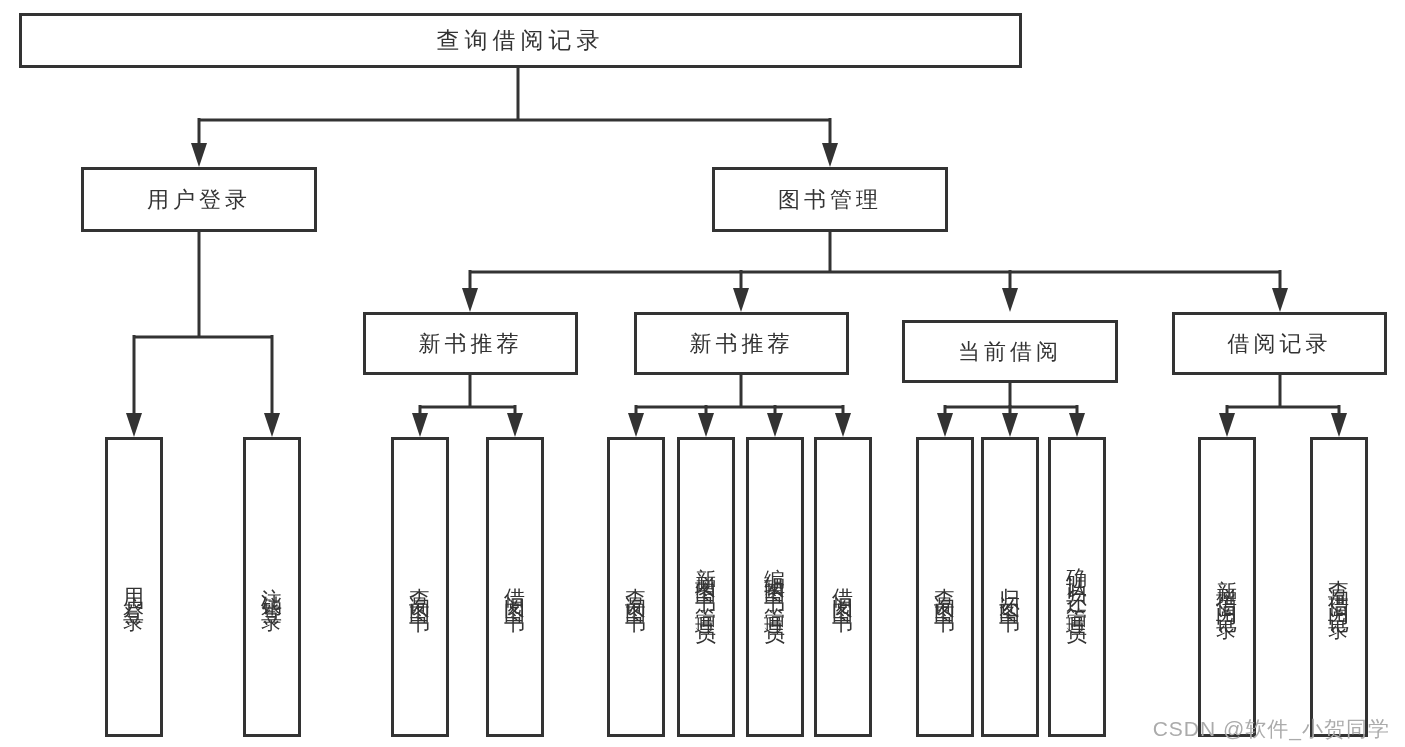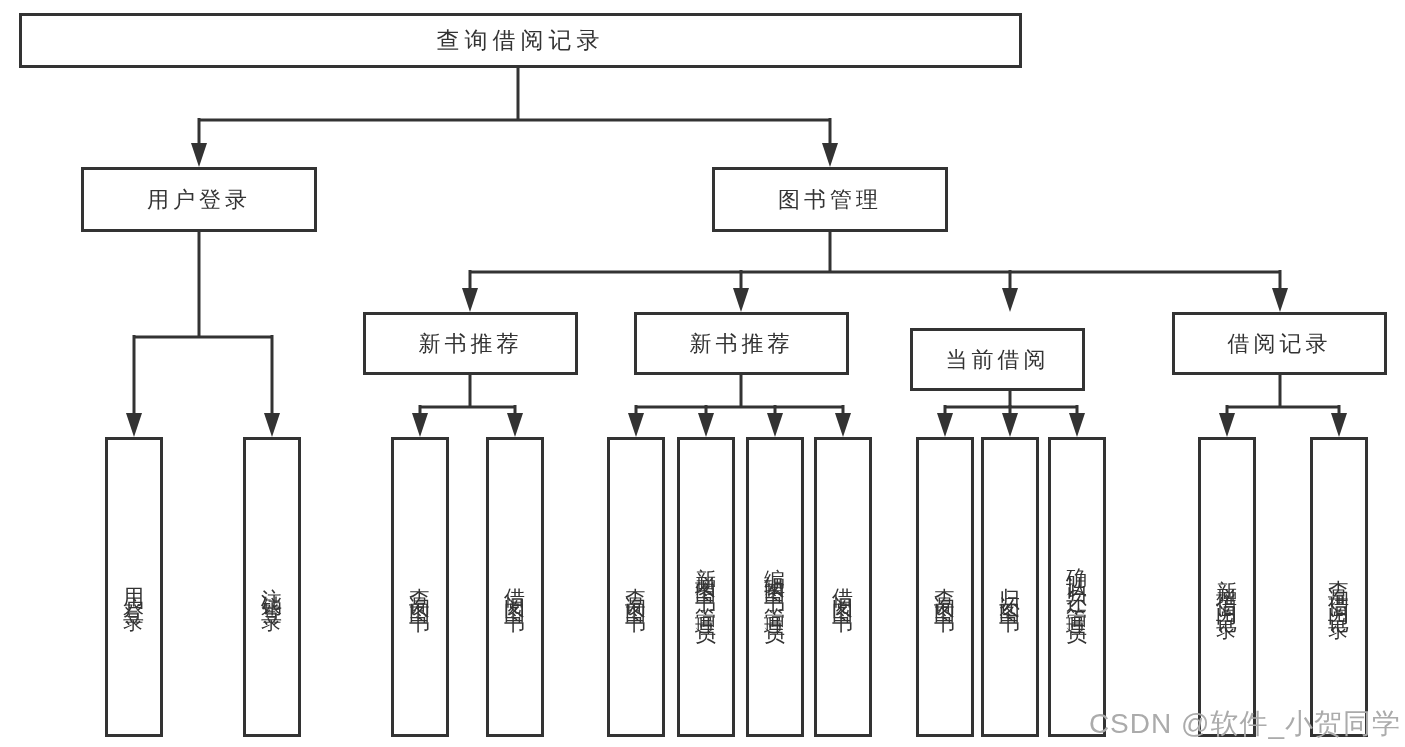--- a/index.html
+++ b/index.html
@@ -18,22 +18,22 @@
     background:#fff; border:3px solid var(--line);
     display:flex; align-items:center; justify-content:center;
   }
   .hlabel { font-size:22px; letter-spacing:4px; white-space:nowrap; }
   .root-box .hlabel { font-size:23px; letter-spacing:5px; }
   .vnode .vtext {
     writing-mode:vertical-rl; text-orientation:mixed;
     font-size:21px; letter-spacing:8px; line-height:1;
   }
   .watermark {
-    position:absolute; right:4px; bottom:4px; z-index:3;
-    font-size:28px; letter-spacing:1px; color:var(--wm); white-space:nowrap;
+    position:absolute; right:15px; bottom:4px; z-index:3;
+    font-size:21px; letter-spacing:1px; color:var(--wm); white-space:nowrap;
   }
 </style>
 </head>
 <body>
 
 <div class="stage">
 
   <svg class="wires" width="1405" height="747" viewBox="0 0 1405 747">
     <g stroke="#333333" stroke-width="3" fill="none">
 
@@ -127,21 +127,21 @@
   <div class="node" style="left:712px;top:167px;width:236px;height:65px;font-family:Liberation Serif, serif;">
     <span class="hlabel">图书管理</span>
   </div>
 
   <div class="node" style="left:363px;top:312px;width:215px;height:63px;">
     <span class="hlabel">新书推荐</span>
   </div>
   <div class="node" style="left:634px;top:312px;width:215px;height:63px;">
     <span class="hlabel">新书推荐</span>
   </div>
-  <div class="node" style="left:902px;top:328px;width:175px;height:63px;margin-left:8px;">
+  <div class="node" style="left:902px;top:320px;width:216px;height:63px;">
     <span class="hlabel">当前借阅</span>
   </div>
   <div class="node" style="left:1172px;top:312px;width:215px;height:63px;">
     <span class="hlabel">借阅记录</span>
   </div>
 
   <div class="node vnode" style="left:105px;top:437px;width:58px;height:300px;">
     <span class="vtext">用户登录</span>
   </div>
   <div class="node vnode" style="left:243px;top:437px;width:58px;height:300px;">

